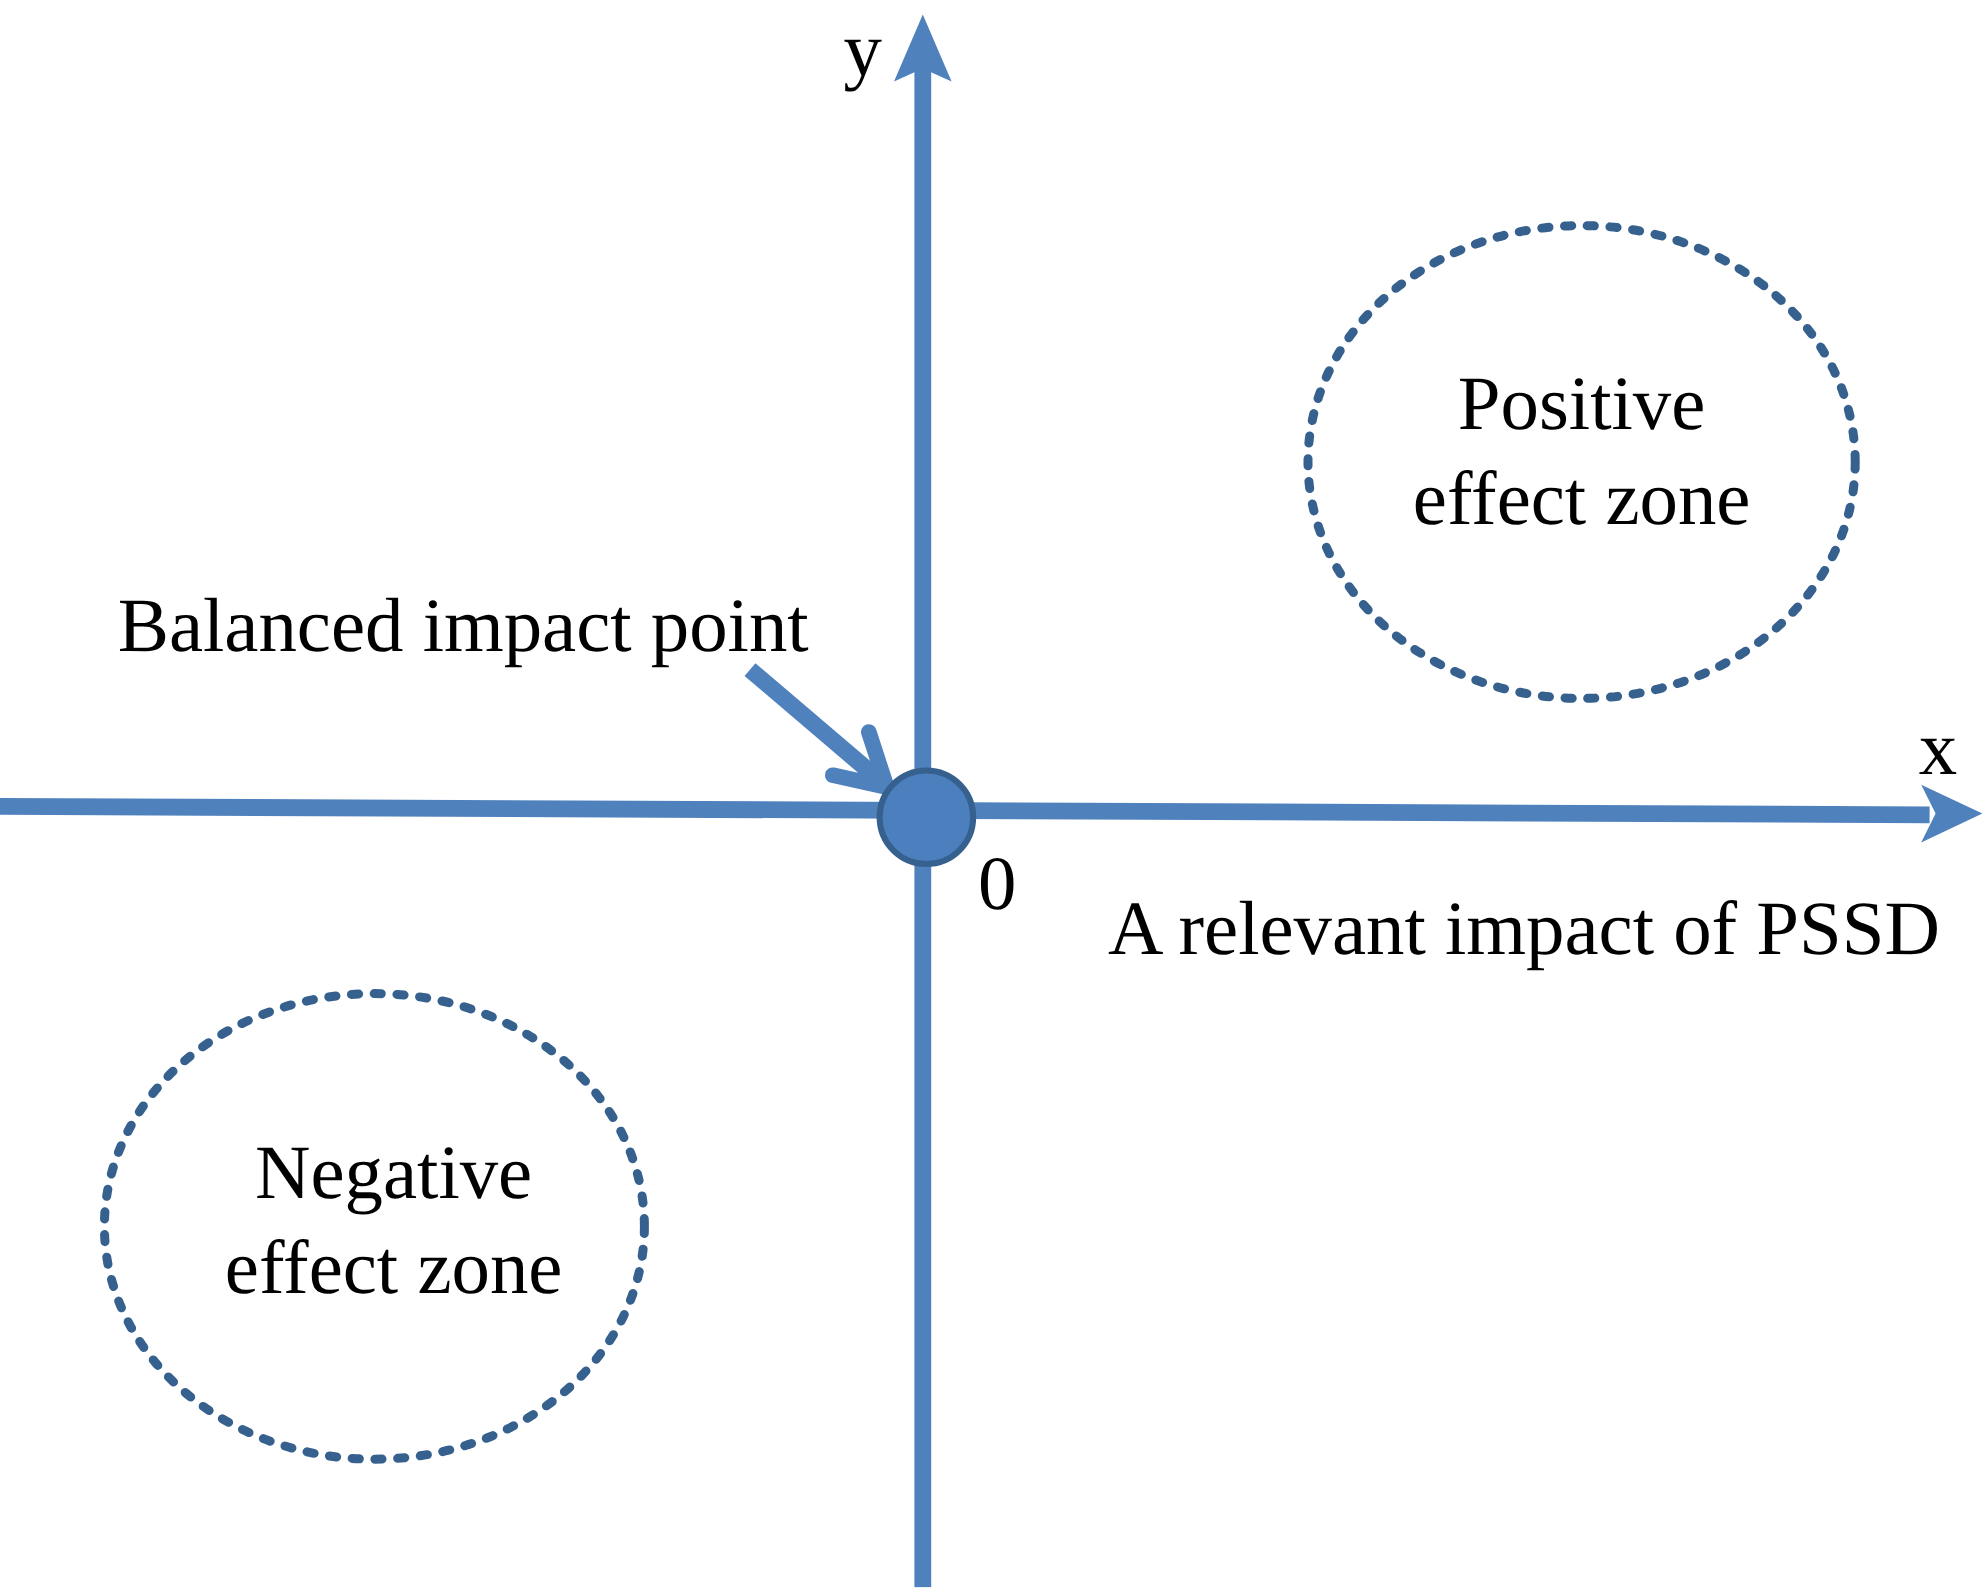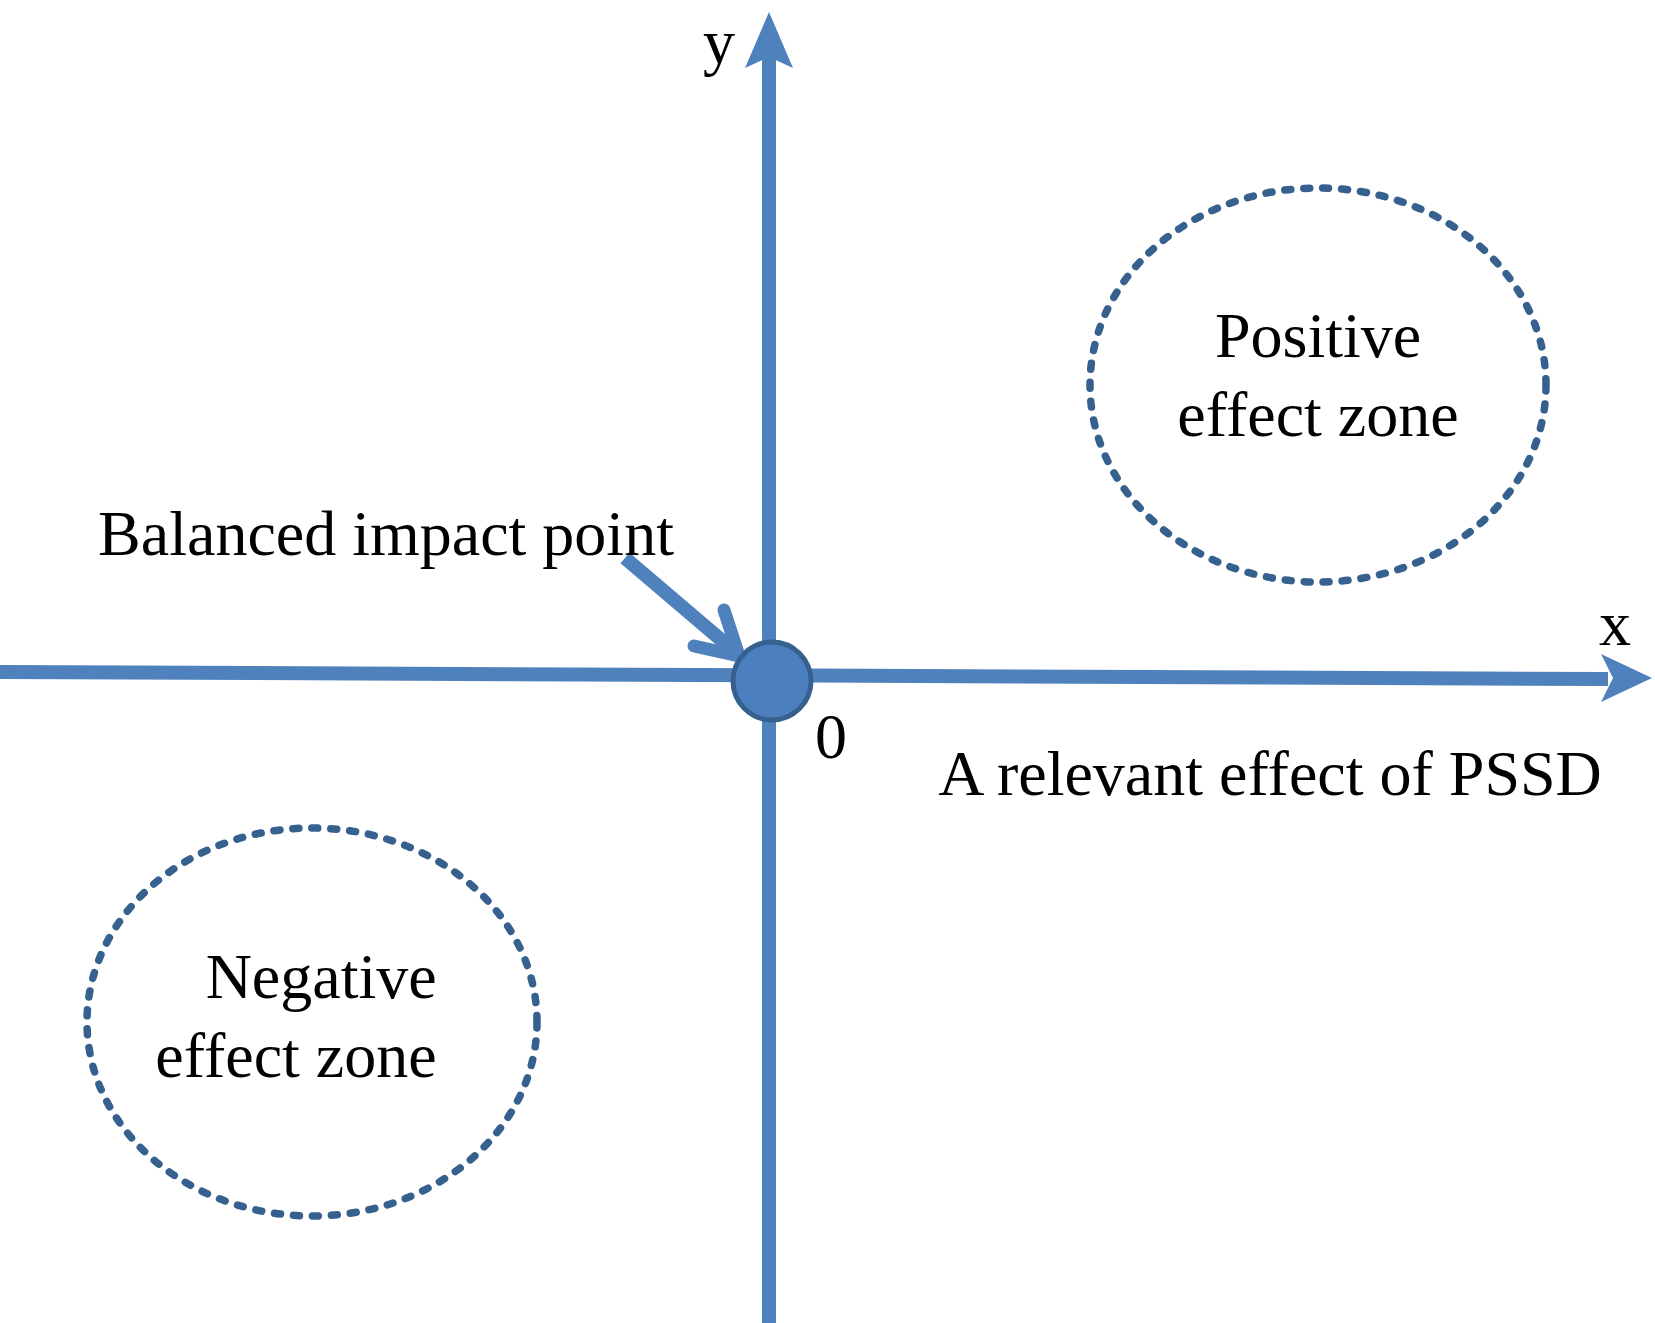--- a/index.html
+++ b/index.html
@@ -54,29 +54,29 @@
     <line x1="739" y1="656" x2="724" y2="610" stroke-width="13" stroke-linecap="round" stroke="#4f81bd"></line>
 
     <circle cx="772" cy="681" r="39" stroke-width="5" fill="#4c7fbe" stroke="#36618f"></circle>
   </svg>
 
   <div class="label" style="left:719px; top:42px;">y</div>
 
 
   <div class="label" style="left:1615px; top:624px;">x</div>
 
-  <div class="label" style="left:1270px; top:774px;">A relevant effect of PSSD</div>
+  <div class="label" style="left:1270px; top:774px;">A relevant impact of PSSD</div>
 
   <div class="label" style="left:831px; top:737px;">0</div>
 
-  <div class="label" style="left:386px; top:534px;">Balanced impact point</div>
+  <div class="label" style="left:386px; top:522px;">Balanced impact point</div>
 
   <div class="label zone-label" style="left:1318px; top:376px;text-align:center;">
     <span>Positive</span>
     <span>effect zone</span>
   </div>
 
-  <div class="label zone-label" style="left:296px; top:1017px;text-align:right;">
+  <div class="label zone-label" style="left:328px; top:1017px;">
     <span>Negative</span>
     <span>effect zone</span>
   </div>
 
 </div>
 
 </body></html>

